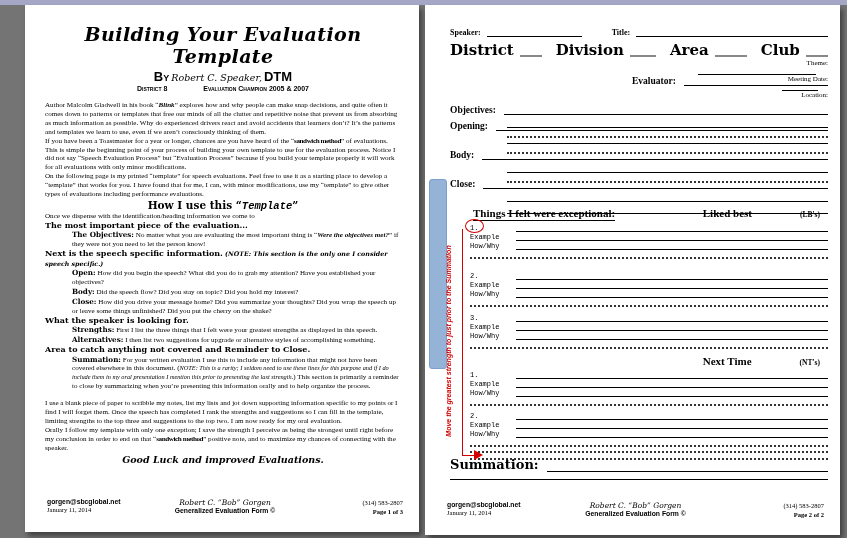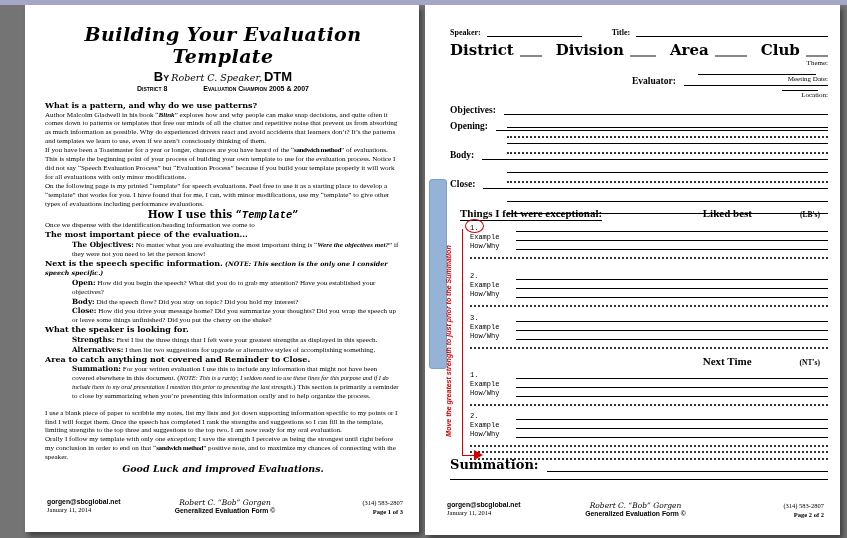--- a/index.html
+++ b/index.html
@@ -50,21 +50,21 @@
   .dashline{border-bottom:2px dotted #333;height:6px;}
   .lab-sm{font:bold 8px "Liberation Serif",serif;white-space:nowrap;}
   .lab-xs{font-size:7px;white-space:nowrap;}
   .lab-md{font:bold 9.5px "Liberation Serif",serif;white-space:nowrap;}
   .lab-lg{font:bold 15px "DejaVu Serif",serif;white-space:nowrap;}
   .dline{border-bottom:2px solid #888;height:4px;margin:0 0 2px 6px;}
 
   .group .g2{margin-left:57px;margin-top:3px;}
   .group .g3{margin-left:57px;margin-top:2px;}
 
-  .sec-head{display:flex;align-items:baseline;left:35px;}
+  .sec-head{display:flex;align-items:baseline;left:48px;}
   .sh-main{font:bold 11px "Liberation Serif",serif;border-bottom:1.4px solid #000;padding-bottom:1px;white-space:nowrap;}
   .sh-tag{font:bold 11px "Liberation Serif",serif;margin-left:auto;margin-right:48px;white-space:nowrap;}
   .sh-abbr{font:bold 7.5px "Liberation Serif",serif;margin-right:8px;white-space:nowrap;}
 
   .item{left:45px;font:7px "Liberation Mono",monospace;}
   .irow{display:flex;align-items:flex-end;height:9px;}
   .ilabel{width:46px;white-space:nowrap;}
   .iline{flex:1;border-bottom:1.2px solid #000;height:8px;}
   .idash{margin-top:4px;border-bottom:2px dotted #333;height:3px;}
 
@@ -96,21 +96,20 @@
       <span class="by">By</span>
       <span class="script-name">Robert C. Speaker,</span>
       <span class="dtm">DTM</span>
     </div>
     <div class="credline">
       <span>District 8</span><span class="cred-sp"></span>
       <span>Evaluation Champion  2005 &amp; 2007</span>
     </div>
 
     <div class="p1-body">
-      <div class="h">What is a pattern, and why do we use patterns?</div>
       <div class="p"><span>Author Malcolm Gladwell in his book “</span><span class="bi">Blink</span><span>” explores how and why people can make snap decisions, and quite often it comes down to patterns or templates that free our minds of all the clutter and repetitive noise that prevent us from absorbing as much information as possible.  Why do experienced drivers react and avoid accidents that learners don’t?  It’s the patterns and templates we learn to use, even if we aren’t consciously thinking of them.</span></div>
       <div class="p"><span>If you have been a Toastmaster for a year or longer, chances are you have heard of the “</span><span class="term">sandwich method</span><span>” of evaluations.  This is simple the beginning point of your process of building your own template to use for the evaluation process.  Notice I did not say “Speech Evaluation Process” but “Evaluation Process” because if you build your template properly it will work for all evaluations with only minor modifications.</span></div>
       <div class="p">On the following page is my printed “template” for speech evaluations.  Feel free to use it as a starting place to develop a “template” that works for you.  I have found that for me, I can, with minor modifications, use my “template” to give other types of evaluations including performance evaluations.</div>
 
       <div class="ch"><span>How I use this “</span><span class="it">Template</span><span>”</span></div>
       <div class="p">Once we dispense with the identification/heading information we come to</div>
 
       <div class="h">The most important piece of the evaluation...</div>
       <div class="sub"><span class="lead">The Objectives:</span><span>  No matter what you are evaluating the most important thing is “</span><span class="bi">Were the objectives met?</span><span>” if they were not you need to let the person know!</span></div>
 

